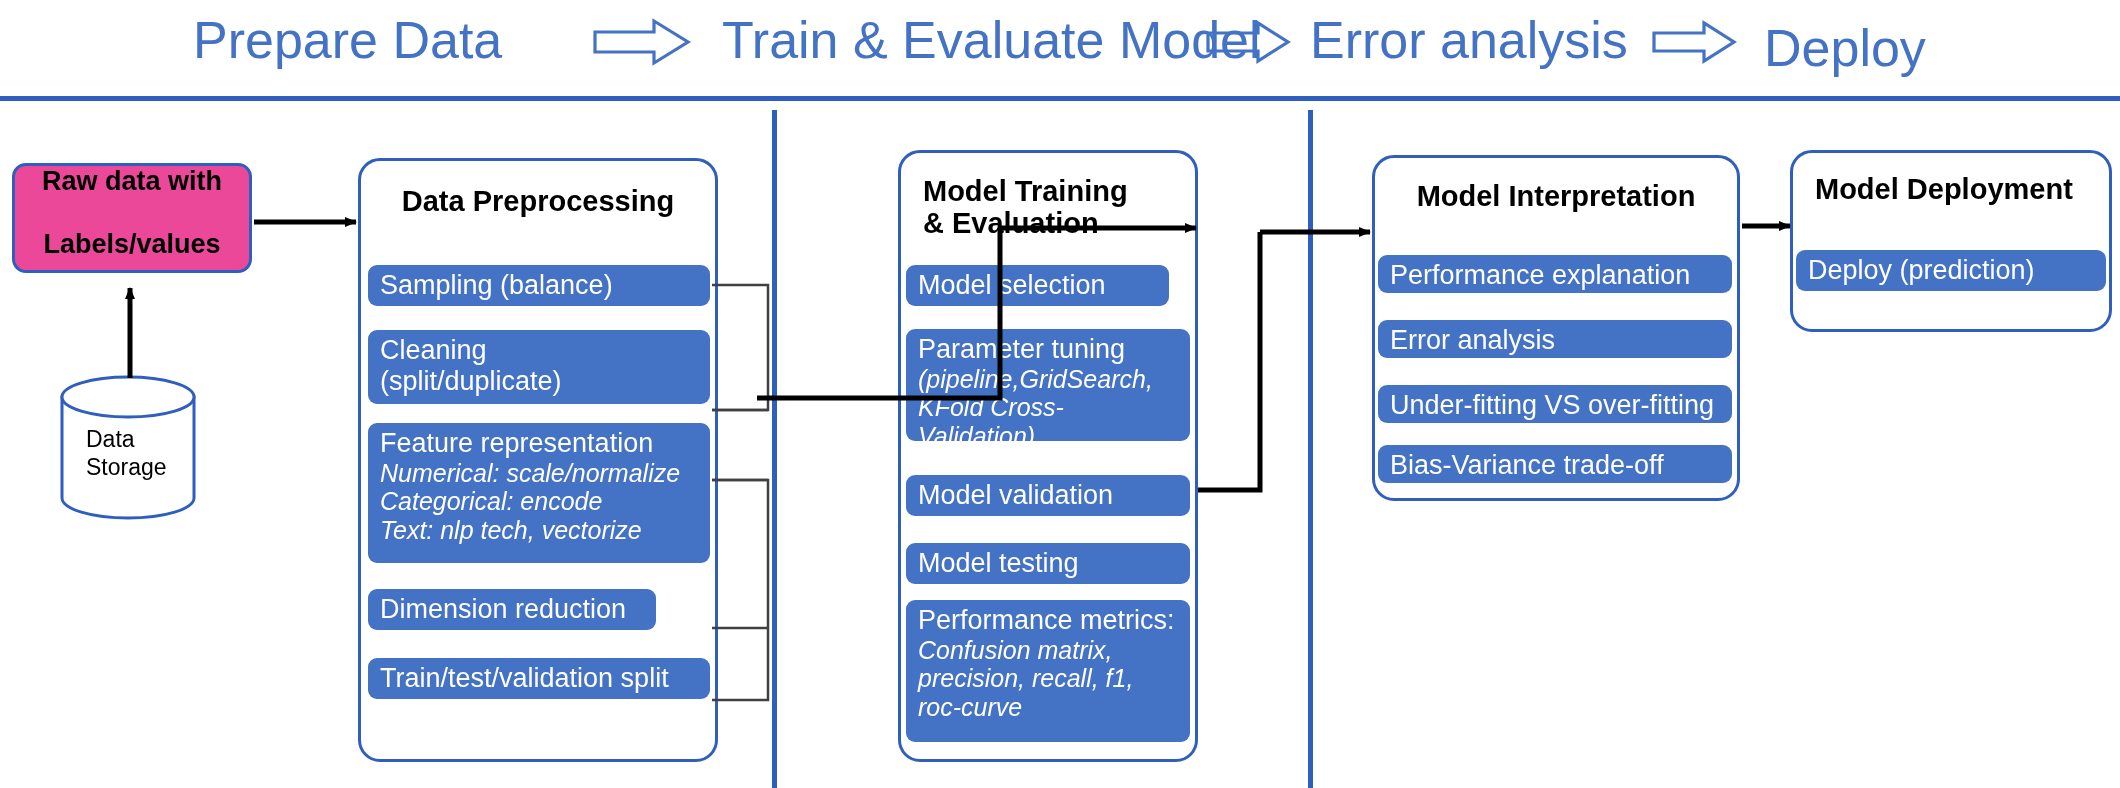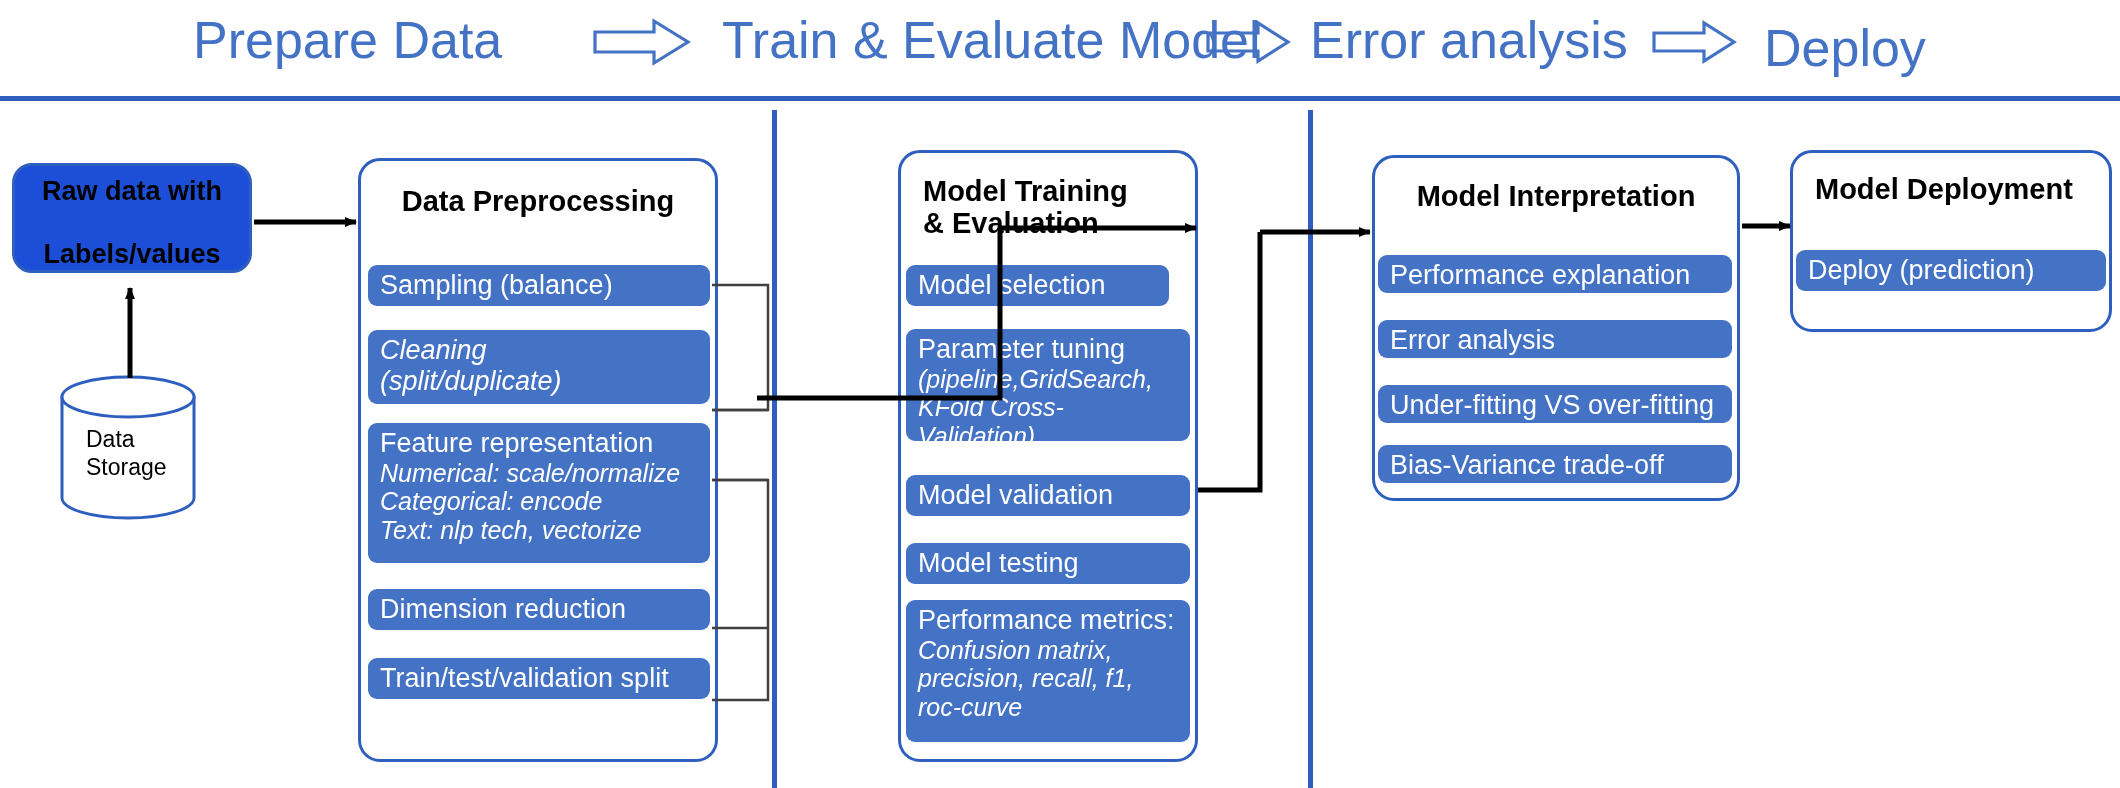--- a/index.html
+++ b/index.html
@@ -24,21 +24,21 @@
   .box-title.left{text-align:left;}
 
   
   .pill{position:absolute;box-sizing:border-box;background:#4472C4;color:#fff;
         border-radius:9px;font-size:27px;line-height:1.14;padding:5px 10px 6px 12px;
         overflow:hidden;}
   .pill .sub{font-style:italic;font-size:25px;display:block;}
 
   
   .rawbox{position:absolute;box-sizing:border-box;border:3px solid #2E5FBF;
-          background:#1d4ed8;border-radius:20px;display:flex;align-items:flex-end;
+          background:#ec4899;border-radius:14px;display:flex;align-items:flex-start;
           justify-content:center;}
   .rawbox span{color:#000;font-weight:bold;font-size:27px;line-height:1.16;
                text-align:center;display:block;}
 
   
   .cyl{position:absolute;}
   .cyl-label{position:absolute;color:#000;font-size:23px;line-height:1.2;}
 
   
   .ov{position:absolute;left:0;top:0;width:2120px;height:788px;pointer-events:none;}
@@ -89,33 +89,33 @@
   <div class="cyl-label" style="left:86px;top:426px;">
     <span>Data</span><br>
     <span>Storage</span>
   </div>
 
   <div class="box" style="left:358px;top:158px;width:360px;height:604px;">
     <div class="box-title" style="top:24px;">Data Preprocessing</div>
   </div>
   <div class="pill" style="left:368px;top:265px;width:342px;height:41px;">Sampling (balance)</div>
 
-  <div class="pill" style="left:368px;top:330px;width:342px;height:74px;font-style:italic;">
+  <div class="pill" style="left:368px;top:330px;width:342px;height:74px;">
     <span>Cleaning</span><br>
     <span>(split/duplicate)</span>
   </div>
 
   <div class="pill" style="left:368px;top:423px;width:342px;height:140px;">
     <span>Feature representation</span>
     <span class="sub">Numerical: scale/normalize</span>
     <span class="sub">Categorical: encode</span>
     <span class="sub">Text: nlp tech, vectorize</span>
   </div>
 
-  <div class="pill" style="left:368px;top:589px;width:342px;height:41px;">Dimension reduction</div>
+  <div class="pill" style="left:368px;top:589px;width:288px;height:41px;">Dimension reduction</div>
 
   <div class="pill" style="left:368px;top:658px;width:342px;height:41px;">Train/test/validation split</div>
 
   <div class="box" style="left:898px;top:150px;width:300px;height:612px;">
     <div class="box-title left" style="top:22px;left:22px;right:10px;">
       <span>Model Training</span><br>
       <span>&amp; Evaluation</span>
     </div>
   </div>
   <div class="pill" style="left:906px;top:265px;width:263px;height:41px;">Model selection</div>

